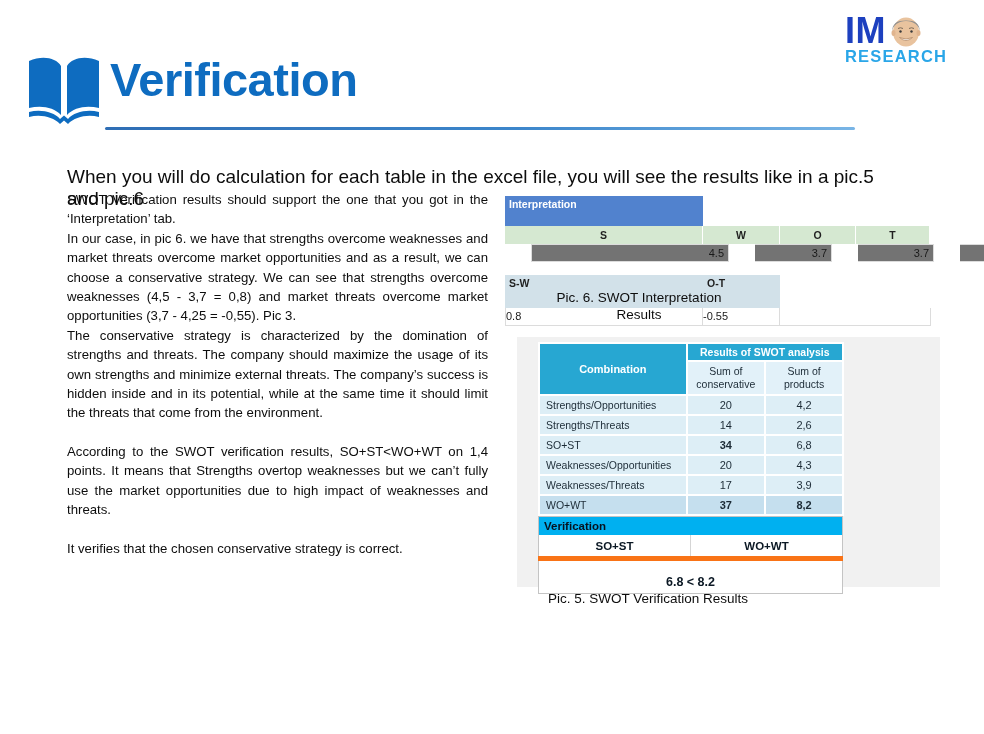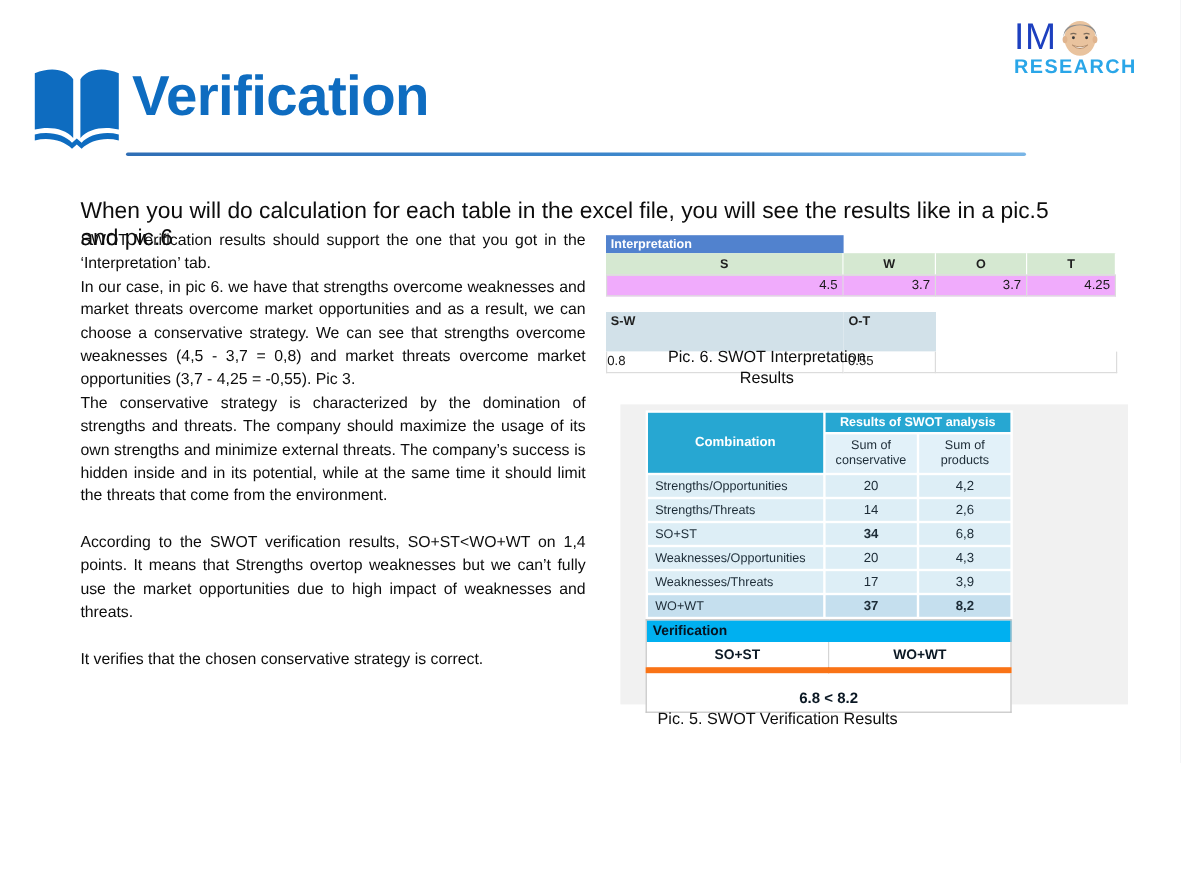--- a/index.html
+++ b/index.html
@@ -4,46 +4,46 @@
 <style>
   html,body{margin:0;padding:0;background:#dfe3e8;}
   .slide{
     position:relative; width:984px; height:734px; background:#ffffff;
     font-family:"Liberation Sans", sans-serif; color:#111; overflow:hidden;
     margin:0 auto;
   }
   
   .logo{position:absolute; left:845px; top:12px; width:120px;}
   .logo-top{display:flex; align-items:flex-start; height:38px;}
-  .logo-im{font-size:31px; font-weight:400; letter-spacing:.5px; color:var(--logo-navy); line-height:38px;}
+  .logo-im{font-size:36px; font-weight:700; letter-spacing:.5px; color:var(--logo-navy); line-height:38px;}
   .logo-avatar{margin-left:3px; margin-top:0;}
   .logo-research{font-size:16.5px; font-weight:600; letter-spacing:1.2px; color:var(--logo-cyan); margin-top:-3px;}
   
   .book-icon{position:absolute; left:24px; top:54px;}
   .page-title{position:absolute; left:110px; top:56px; margin:0; font-size:47px; font-weight:700;
     letter-spacing:-.5px; color:var(--title-blue); line-height:1;}
   .title-rule{position:absolute; left:105px; top:127px; width:750px; height:3px; border-radius:2px;
     background:linear-gradient(90deg,#2f6eb5 0%, #3c86cb 55%, #79b5e6 100%);}
   
   .intro{position:absolute; left:67px; top:166px; width:840px; font-size:19px; margin:0; color:#0d0d0d;}
   .text-col{position:absolute; left:67px; top:190px; width:421px; font-size:13.2px; line-height:19.4px;
     text-align:justify; color:#0d0d0d;}
   .text-col p{margin:0;}
   .text-col p.sp{margin-top:19px;}
   
   .itable{position:absolute; left:505px; top:196px; width:426px; font-size:11px; color:#1a1a1a;}
   .irow{display:flex;}
   .icell{box-sizing:border-box; flex-shrink:0;}
   .w1{width:198px}.w2{width:77px}.w3{width:76px}.w4{width:74px}.wf{width:151px}
-  .ihead-blue{height:15px; line-height:16px; background:var(--interp-header-blue); color:#fff;
+  .ihead-blue{height:30px; line-height:16px; background:var(--interp-header-blue); color:#fff;
     font-weight:bold; font-size:10.5px; padding-left:4px;}
   .ihead-green{height:18px; line-height:18px; background:var(--interp-green); font-weight:bold;
     text-align:center; border-right:1px solid #fff; font-size:10.5px; color:#1f1f1f;}
-  .ival{height:18px; line-height:17px; background:#f0abfc; text-align:right; padding-right:4px;
-    border-right:1px solid #dcdcdc; border-bottom:1px solid #dcdcdc; border-top:1px solid #dcdcdc;}
+  .ival{height:18px; line-height:17px; background:#737373; text-align:right; padding-right:4px;
+    border-right:1px solid #dcdcdc; border-bottom:1px solid #dcdcdc; border-top:1px solid #dcdcdc;margin-left:26px;}
   .irow .ival:first-child{border-left:1px solid #dcdcdc;}
   .igap{height:13px;}
   .ihead-lblue{height:33px; line-height:17px; background:var(--interp-lightblue); font-weight:bold;
     padding-left:4px; font-size:10.5px; color:#1f1f1f;}
   .ival2{height:18px; line-height:17px; background:#fff; text-align:left; padding-right:4px;
     border-right:1px solid #dcdcdc; border-bottom:1px solid #dcdcdc;}
   .irow5 .icell:first-child{border-left:1px solid #dcdcdc;}
   .ifill{background:#fff; border-right:1px solid #dcdcdc; border-bottom:1px solid #dcdcdc;}
   
   .caption{position:absolute; font-size:13.5px; line-height:17px; text-align:center; color:#0d0d0d;}

